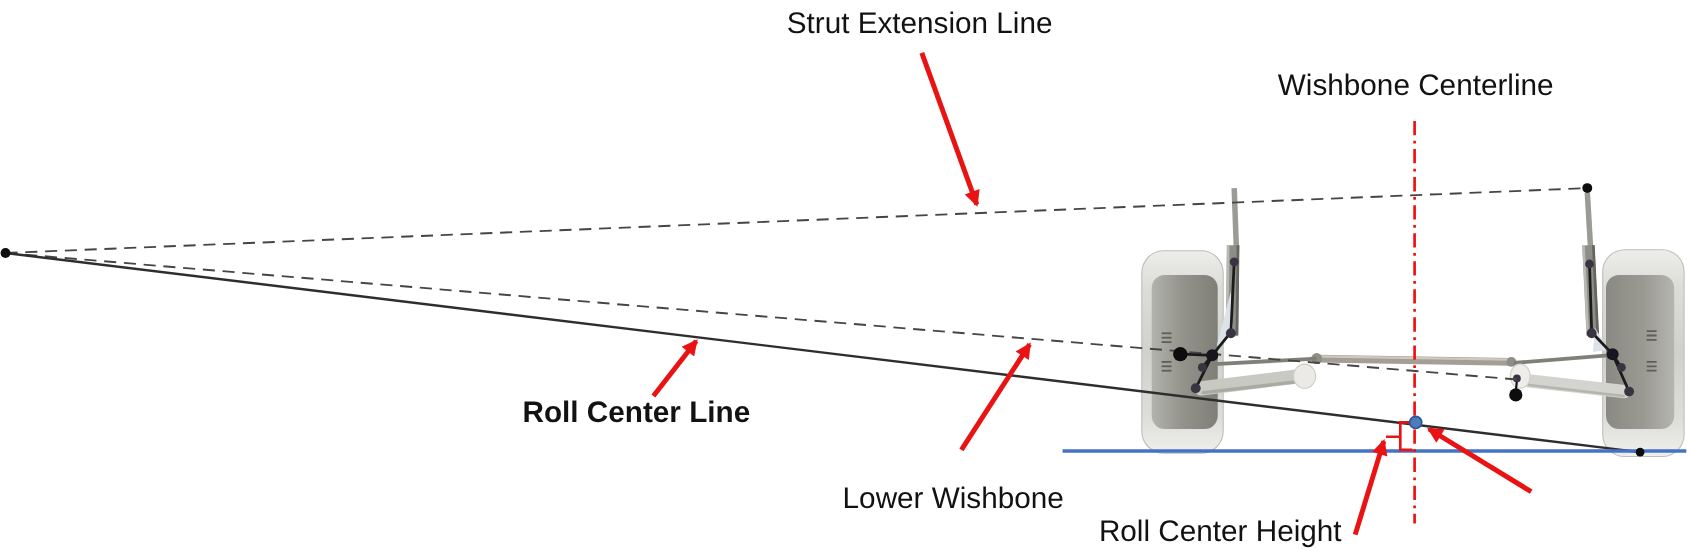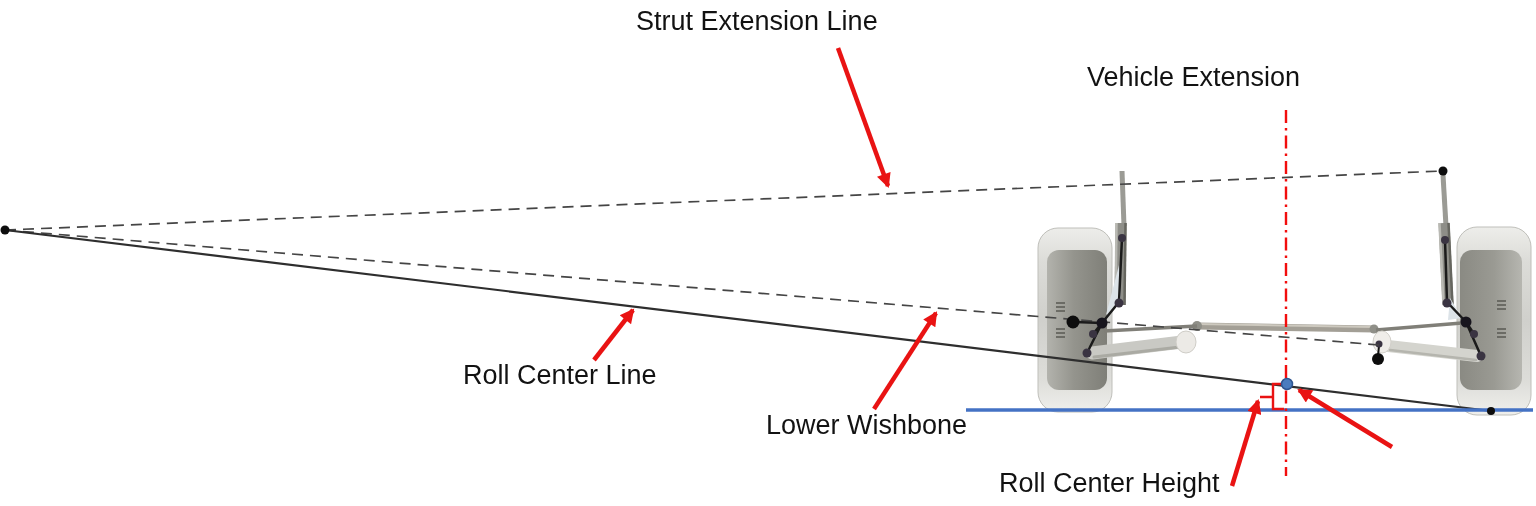--- a/index.html
+++ b/index.html
@@ -15,21 +15,21 @@
   html,body{margin:0;padding:0;background:#fff;}
   .stage{
     position:relative;width:1536px;height:506px;background:#ffffff;
     font-family:"Liberation Sans",sans-serif;overflow:hidden;
   }
   .stage svg{position:absolute;left:0;top:0;}
   .lbl{
     position:absolute;color:var(--text-color);font-size:27px;line-height:32px;
     white-space:nowrap;
   }
-  .lbl.centered{}
+  .lbl.centered{text-align:center;}
   
   .dash-line{stroke:var(--construction-gray);stroke-width:1.7;fill:none;stroke-dasharray:11 7;}
   .solid-line{stroke:var(--solid-line);stroke-width:2.2;fill:none;}
   .ground{stroke:var(--ground-blue);stroke-width:3.4;fill:none;}
   .cline{stroke:var(--centerline-red);stroke-width:2.4;fill:none;stroke-dasharray:13 5 2.5 5;}
   .red-arrow{stroke:var(--annotation-red);stroke-width:4.5;fill:none;}
   .red-thin{stroke:var(--annotation-red);stroke-width:2.4;fill:none;}
   .arrowhead{fill:var(--annotation-red);}
   .node{fill:#0d0d0d;}
   .link{stroke:#1b1b1b;stroke-width:2.5;fill:none;stroke-linejoin:round;}
@@ -165,23 +165,23 @@
 
     <line class="red-arrow" x1="838" y1="48" x2="888" y2="186" marker-end="url(#ah)"></line>
     <line class="red-arrow" x1="594" y1="360" x2="633" y2="310" marker-end="url(#ah)"></line>
     <line class="red-arrow" x1="874" y1="409" x2="936" y2="313" marker-end="url(#ah)"></line>
     <line class="red-arrow" x1="1232" y1="486" x2="1258" y2="401" marker-end="url(#ah)"></line>
     <line class="red-arrow" x1="1392" y1="447" x2="1299" y2="390" marker-end="url(#ah)"></line>
   </svg>
 
   <div class="lbl centered" style="left:636px;top:5px;width:400px;">Strut Extension Line</div>
 
-  <div class="lbl centered" style="left:1087px;top:61px;width:400px;">Vehicle Extension</div>
+  <div class="lbl centered" style="left:1087px;top:61px;width:400px;">Wishbone Centerline</div>
 
-  <div class="lbl" style="left:463px;top:359px;">Roll Center Line</div>
+  <div class="lbl" style="left:475px;top:359px;font-weight:bold;">Roll Center Line</div>
 
-  <div class="lbl" style="left:766px;top:408px;line-height:34px;text-align:right;">
+  <div class="lbl" style="left:766px;top:436px;line-height:34px;text-align:right;">
     <div>Lower Wishbone</div>
   </div>
 
   <div class="lbl" style="left:999px;top:467px;">Roll Center Height</div>
 
 </div>
 
 </body></html>

